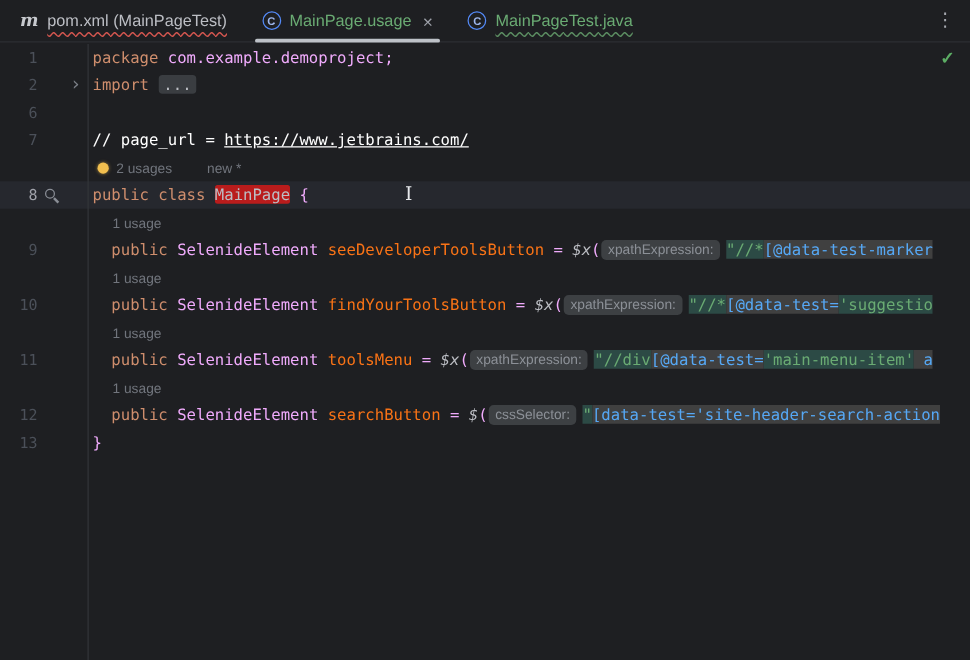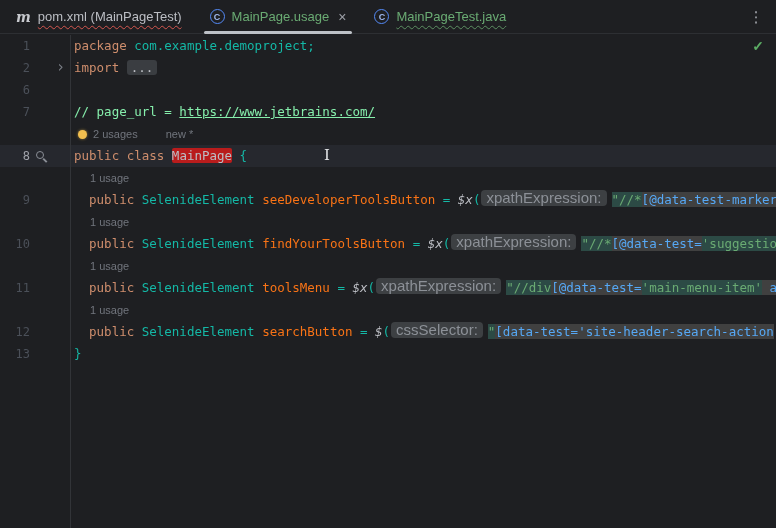--- a/index.html
+++ b/index.html
@@ -61,32 +61,32 @@
   .chev { position:absolute; left:56px; top:-1px; color:#7b7f87; font-size:15px; }
   .mag { position:absolute; left:36px; top:6px; width:8px; height:8px;
          border:1.4px solid #8a8e96; border-radius:50%; }
   .mag::after {
     content:""; position:absolute; width:1.6px; height:5px; background:#8a8e96;
     left:7px; top:6px; transform:rotate(-45deg);
   }
   .code { flex:1; padding-left:4px; overflow:hidden; }
 
   .s-kw  { color:#cf8e6d; }
-  .s-pl  { color:#14b8a6; }
-  .s-cm, .s-cmlink { color:#86efac; }
+  .s-pl  { color:#f0abfc; }
+  .s-cm, .s-cmlink { color:#ffffff; }
   .s-cmlink { text-decoration:underline; }
   .s-fld { color:#f97316; }
   .s-dollar { color:#bcbec4; font-style:italic; }
   .s-hl { background:#b91c1c; border-radius:2px; }
   .s-inj-g { color:#6aab73; background:#2c4a45; }
   .s-inj-b { color:#56a8f5; background:#404040; }
   .s-chip {
     display:inline-block; background:#3d4043; color:#8c9097;
     border-radius:4px; padding:0 5px; margin:0 5px 0 1px;
-    font-size:15px; line-height:16px; vertical-align:1px;
+    font-size:11px; line-height:16px; vertical-align:1px;
     font-family:"Liberation Sans", sans-serif;
   }
   .s-fold {
     background:#3a3d41; color:#bcbec4; border-radius:3px; padding:0 4px;
   }
   .s-usage {
     color:#71757d; font-size:11px; font-family:"Liberation Sans", sans-serif;
   }
   .s-usage + .s-usage { margin-left:28px; }
   .bulb {

